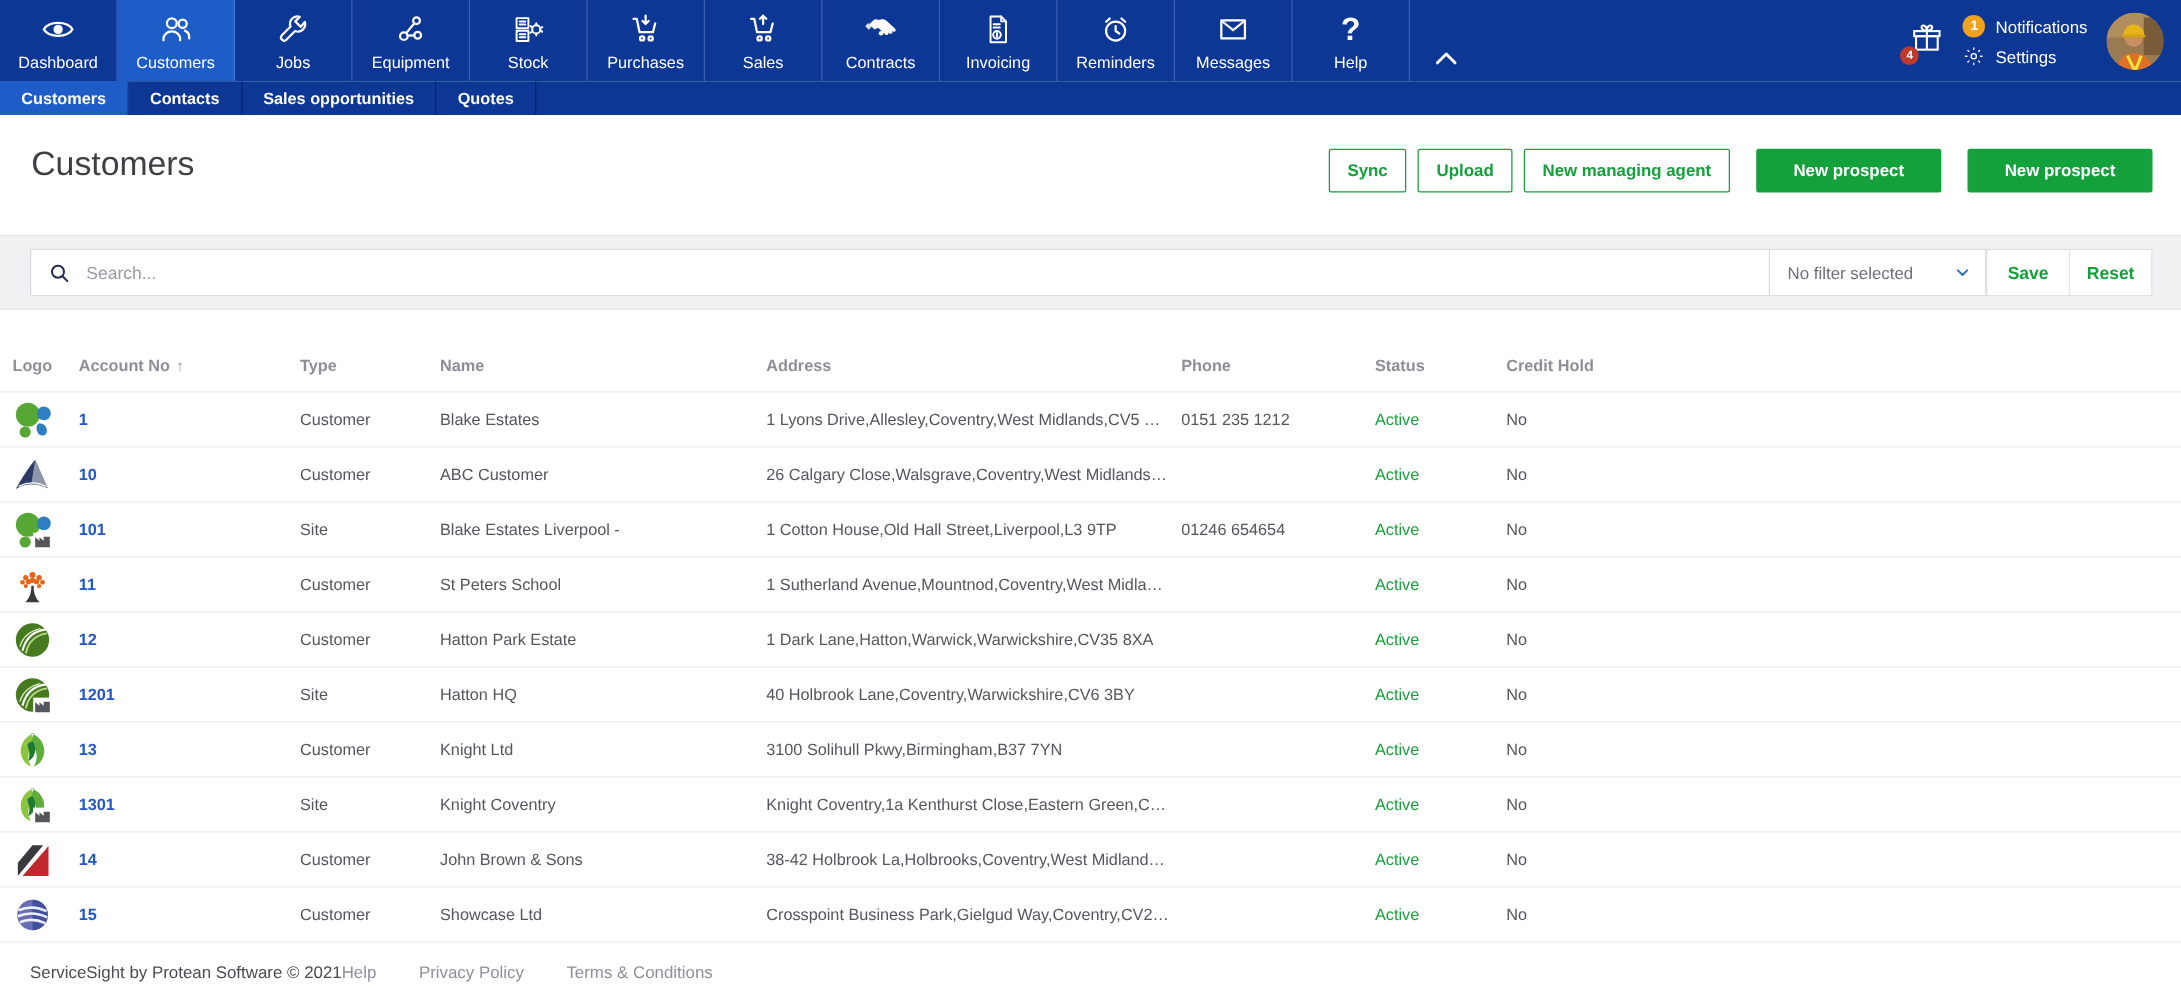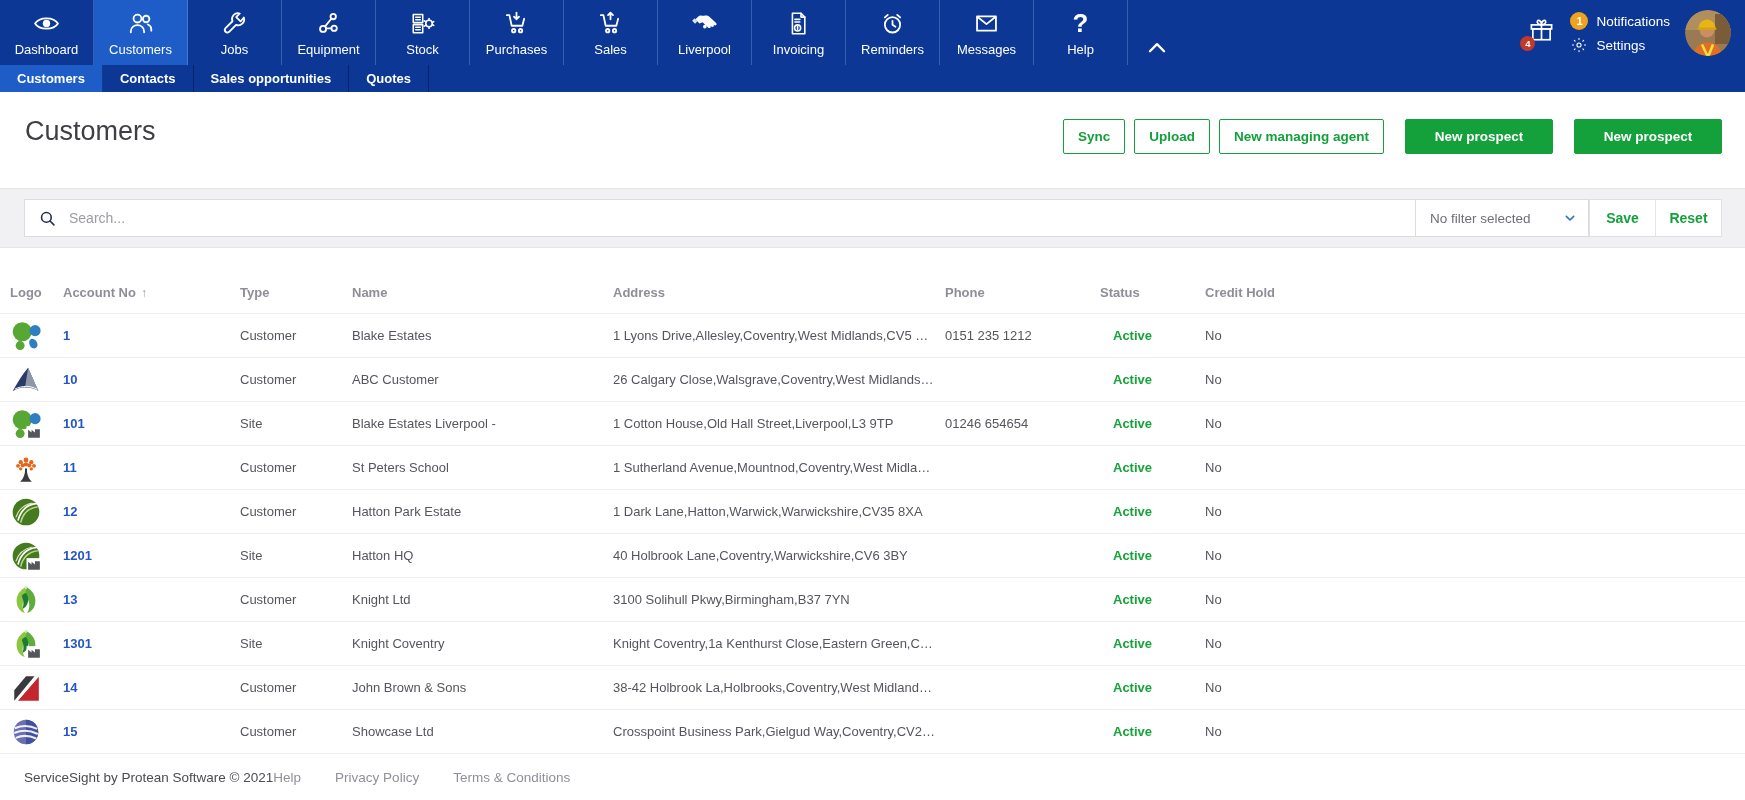--- a/index.html
+++ b/index.html
@@ -73,21 +73,21 @@
   .table-header{height:66px;color:#8E8E99;font-size:13px;font-weight:bold;
                 align-items:end;padding-bottom:13px;border-bottom:1px solid #EDEDF0;flex:none;}
   .th{display:flex;gap:5px;align-items:flex-end;cursor:pointer;}
   .sort{font-size:12px;color:#9B9BA4;font-weight:normal;}
   .tr{height:44px;border-bottom:1px solid #EDEDF0;font-size:13px;color:#55555D;cursor:pointer;}
   .td{overflow:hidden;white-space:nowrap;text-overflow:ellipsis;padding-right:10px;}
   .logo-cell{display:flex;align-items:center;overflow:visible;}
   .logo{display:flex;width:32px;height:32px;}
   .logo svg{width:32px;height:32px;}
   .acct{color:var(--link-blue);font-weight:bold;text-decoration:none;cursor:pointer;}
-  .status{color:var(--status-green);font-weight:bold;margin-left:13px;}
+  .status{color:var(--status-green);font-weight:normal;}
 
   
   footer{height:46px;display:flex;align-items:center;justify-content:flex-start;
          padding:0 24px;font-size:13.5px;color:#4B4B52;flex:none;margin-top:auto;}
   .footer-links{display:flex;gap:34px;}
   .footer-links a{color:#8F8F99;cursor:pointer;text-decoration:none;}
 </style>
 </head>
 <body>
 
@@ -171,21 +171,21 @@
         <div class="nav-item">
      <span class="nav-icon">
             <svg viewBox="0 0 24 24">
               <g fill="currentColor">
                 <path d="M9.7 5.1c-1-.5-2.2-.3-3 .5L4 8.2l3.5 3.9 2.8-1.2 5 4.8c.5.5 1.4.5 1.9 0s.5-1.3 0-1.8l.9.8c.5.5 1.4.5 1.9 0 .5-.5.5-1.3 0-1.8l.6.5c.5.4 1.3.4 1.8-.1.5-.5.4-1.3-.1-1.8l-5.9-5.5c-1.3-1.2-3.2-1.5-4.8-.9z"></path>
                 <path d="M3.2 7.4 1 9.6l2.6 2.6 2.2-2.2z" opacity=".85"></path>
                 <circle cx="12.3" cy="14.8" r="1.6"></circle>
               </g>
             </svg>
           </span>
-     <span class="nav-label">Liverpool</span>
+     <span class="nav-label">Contracts</span>
    </div>
         <div class="nav-item">
      <span class="nav-icon">
             <svg viewBox="0 0 24 24" fill="none" stroke="currentColor" stroke-width="1.4" stroke-linecap="round" stroke-linejoin="round">
               <path d="M6.6 2.9h7.6l3.4 3.4v14.8H6.6z"></path>
               <path d="M14.2 2.9v3.4h3.4"></path>
               <path d="M8.8 8.3h4.4M8.8 10.6h4.4"></path>
               <circle cx="11.2" cy="15.9" r="2.7"></circle>
               <path d="M11.2 14.6v2.6"></path>
             </svg>

